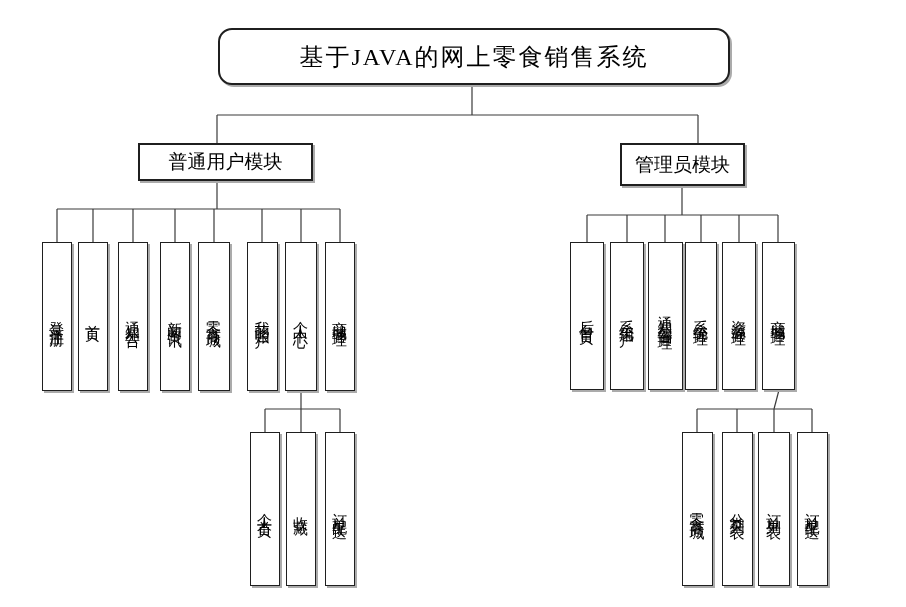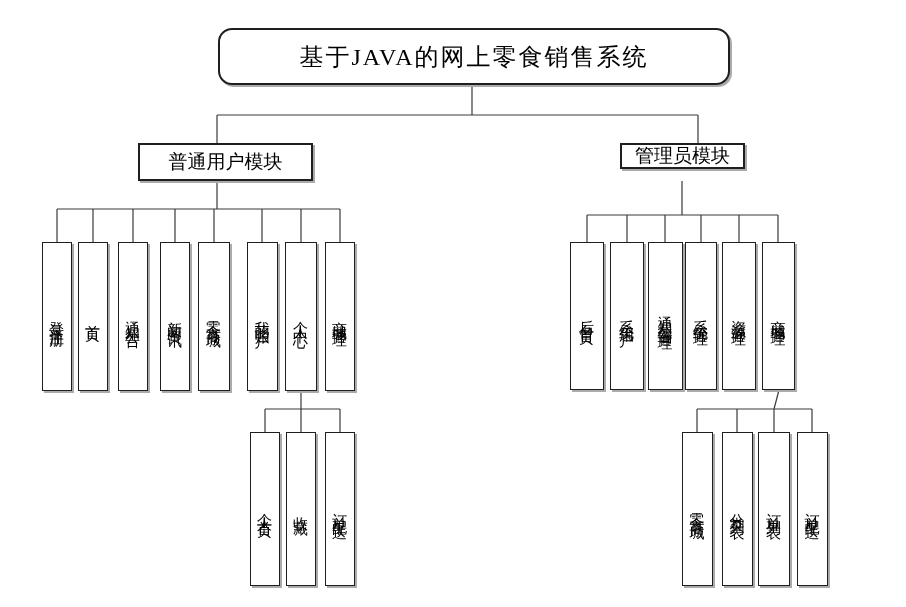--- a/index.html
+++ b/index.html
@@ -98,21 +98,21 @@
     <line x1="697" y1="409" x2="812" y2="409"></line>
     <line x1="697" y1="409" x2="697" y2="432"></line>
     <line x1="737" y1="409" x2="737" y2="432"></line>
     <line x1="774" y1="409" x2="774" y2="432"></line>
     <line x1="812" y1="409" x2="812" y2="432"></line>
   </svg>
 
   <div class="box title-box" style="left:218px;top:28px;width:512px;height:57px;">基于JAVA的网上零食销售系统</div>
 
   <div class="box module-box" style="left:138px;top:143px;width:175px;height:38px;text-align:right;">普通用户模块</div>
-  <div class="box module-box" style="left:620px;top:143px;width:125px;height:26px;">管理员模块</div>
+  <div class="box module-box" style="left:620px;top:143px;width:125px;height:43px;">管理员模块</div>
 
   <div class="vnode" style="left:42px;top:242px;width:30px;height:149px;">
     <span>登录注册</span>
   </div>
   <div class="vnode" style="left:78px;top:242px;width:30px;height:149px;">
     <span>首页</span>
   </div>
   <div class="vnode" style="left:118px;top:242px;width:30px;height:149px;">
     <span>通知公告</span>
   </div>

